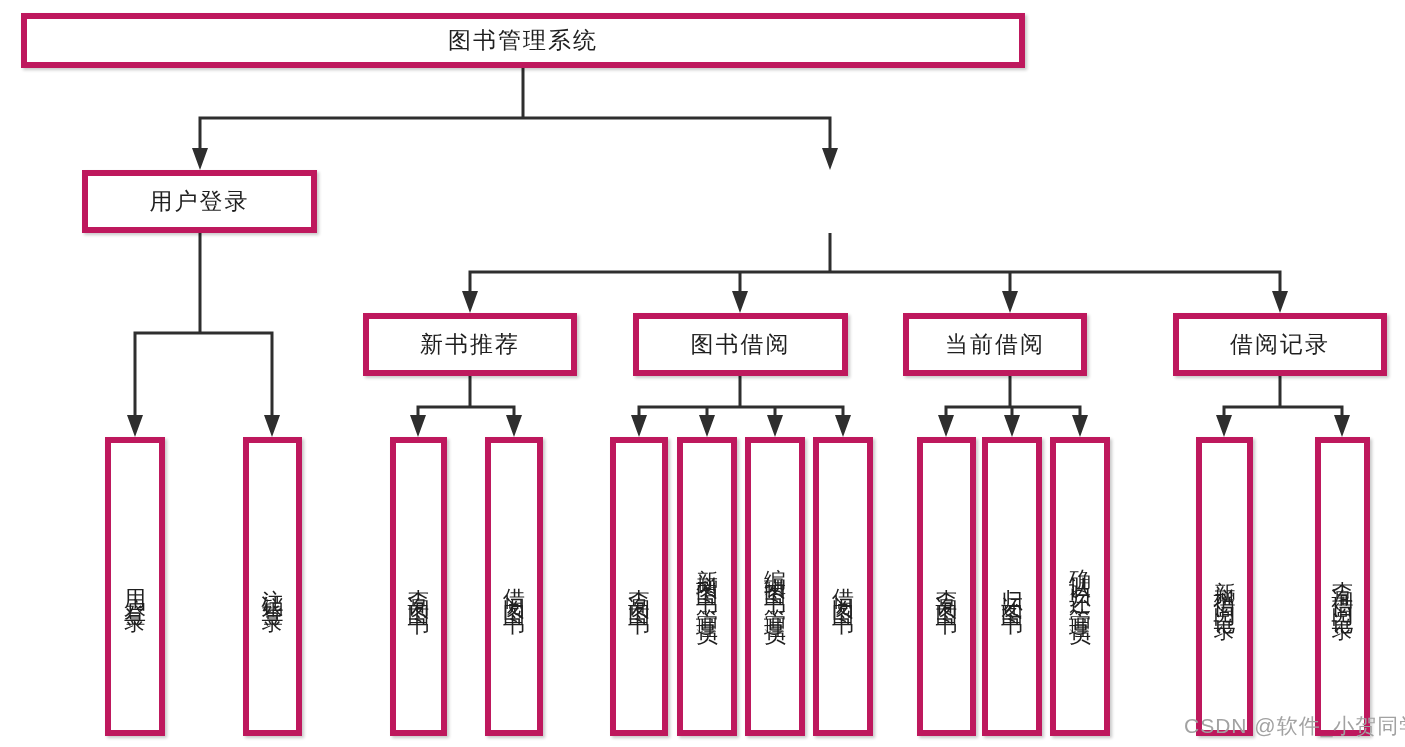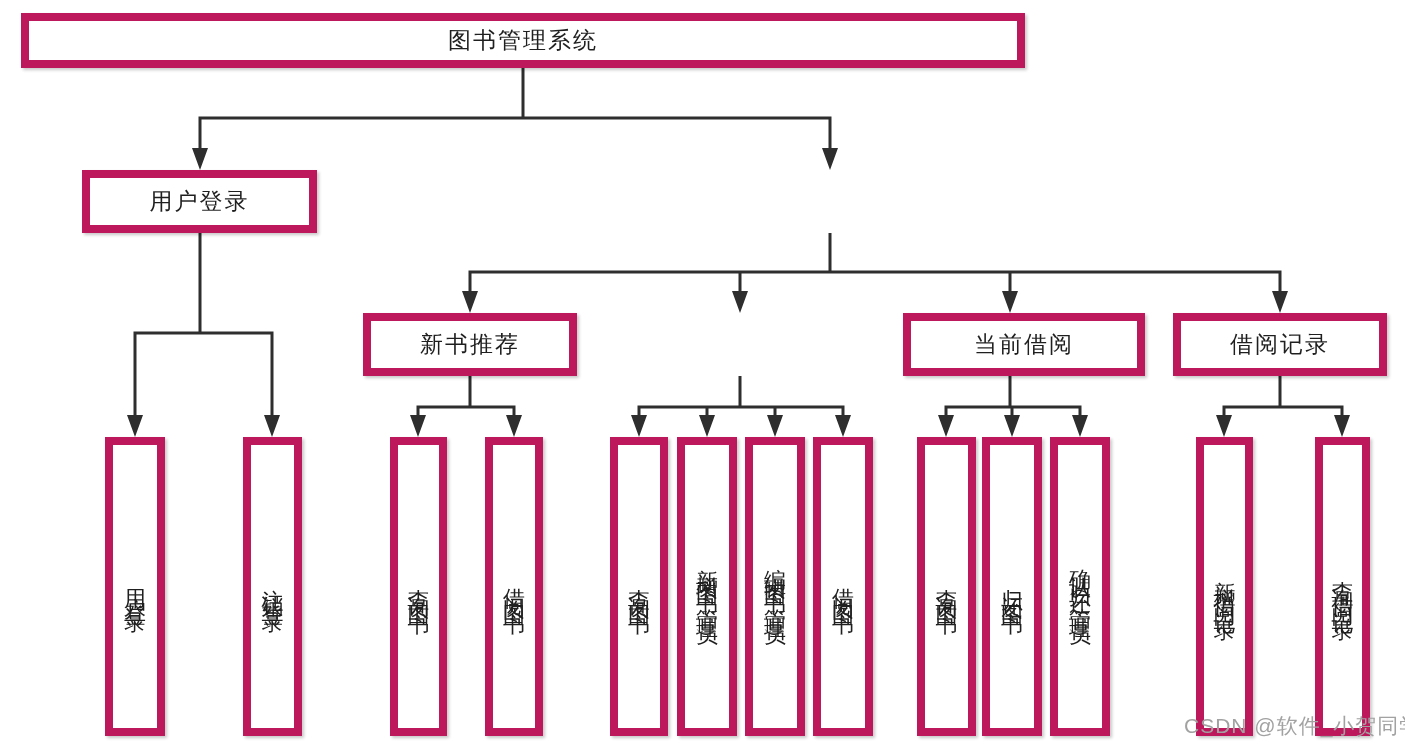--- a/index.html
+++ b/index.html
@@ -11,21 +11,21 @@
     font-family:"Liberation Sans","DejaVu Sans",sans-serif;
     color:#222;
   }
   .wires{position:absolute;left:0;top:0;width:1405px;height:747px;z-index:1;}
   .wire{fill:none;stroke:#2e2e2e;stroke-width:3;}
   .arrowheads{fill:#2e2e2e;stroke:none;}
   .node{
     position:absolute;
     box-sizing:border-box;
     background:#fff;
-    border:8px solid #be185d;
+    border:6px solid #be185d;
     display:flex;align-items:center;justify-content:center;
     box-shadow:2px 2px 3px rgba(0,0,0,.22);
     z-index:2;
   }
   .node .lbl{
     font-size:23px;
     letter-spacing:2px;
     white-space:nowrap;
     color:#1f1f1f;
   }
@@ -75,21 +75,24 @@
     <span class="lbl">图书管理系统</span>
   </div>
 
   <div class="node" style="left:82px;top:170px;width:235px;height:63px;">
     <span class="lbl">用户登录</span>
   </div>
 
   <div class="node" style="left:363px;top:313px;width:214px;height:63px;justify-content:center;">
     <span class="lbl">新书推荐</span>
   </div>
-  <div class="node" style="left:903px;top:313px;width:242px;height:63px;">
+  <div class="node" style="left:633px;top:313px;width:215px;height:63px;">
+    <span class="lbl">图书借阅</span>
+  </div>
+  <div class="node" style="left:903px;top:313px;width:184px;height:63px;">
     <span class="lbl">当前借阅</span>
   </div>
   <div class="node" style="left:1173px;top:313px;width:214px;height:63px;">
     <span class="lbl">借阅记录</span>
   </div>
 
   <div class="node v" style="left:105px;top:437px;width:60px;height:299px;">
     <span class="lbl">用户登录</span>
   </div>
   <div class="node v" style="left:243px;top:437px;width:59px;height:299px;">

